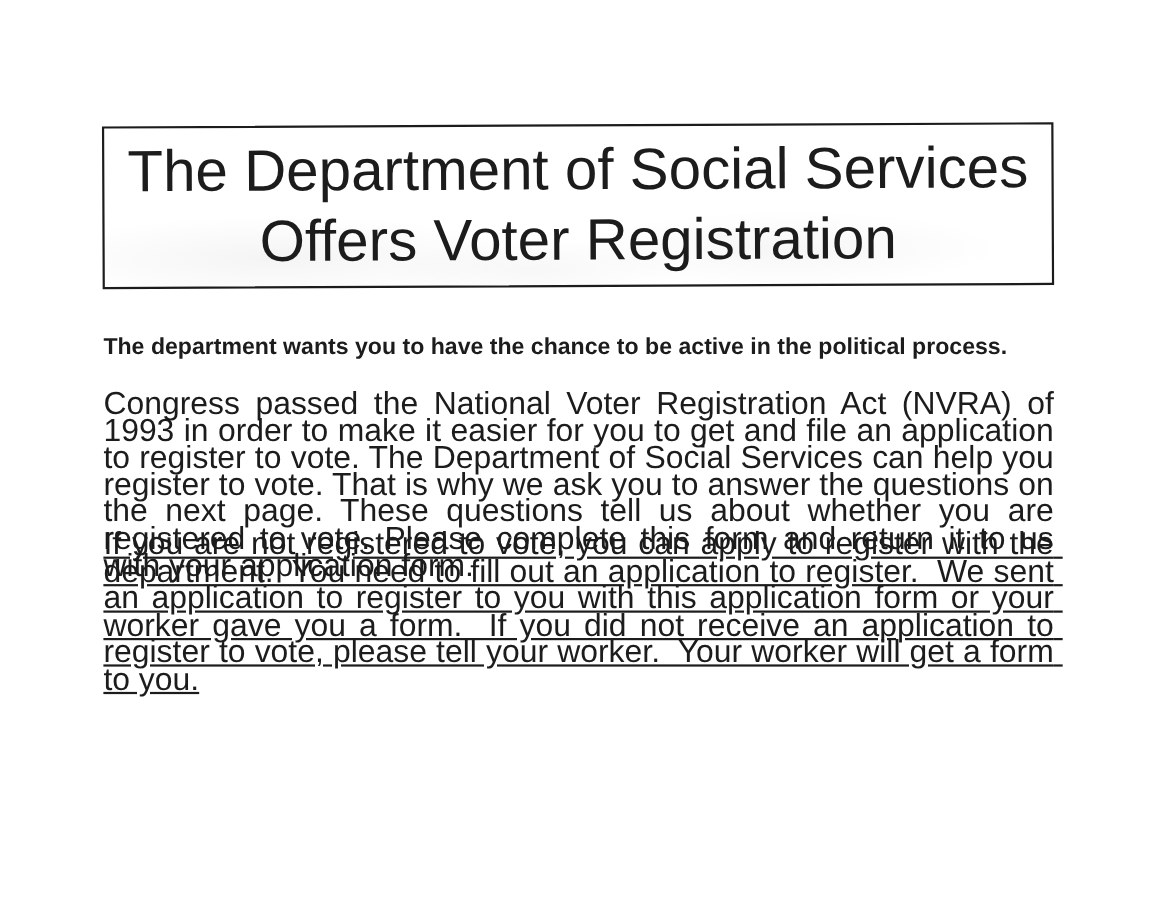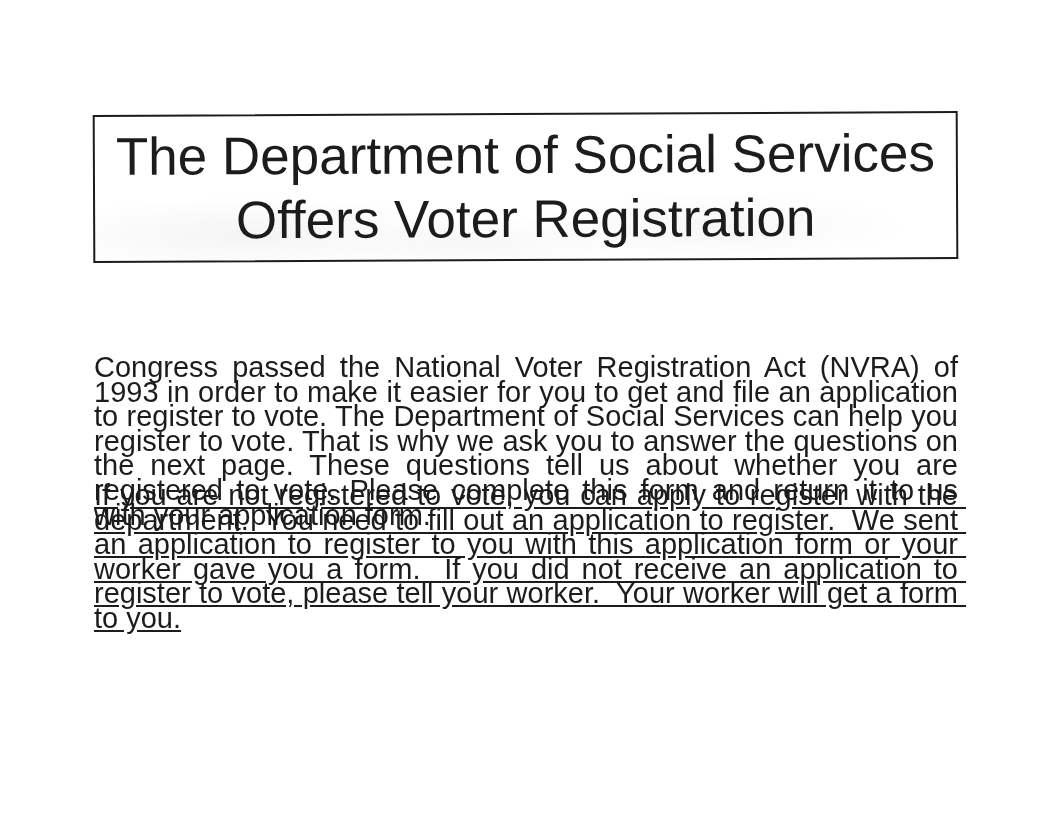--- a/index.html
+++ b/index.html
@@ -79,18 +79,19 @@
 
 <div class="page">
 
   <div class="title-box">
     <h1 class="title">
       <span>The Department of Social Services</span><br>
       <span>Offers Voter Registration</span>
     </h1>
   </div>
 
+  <p class="intro">The department wants you to have the chance to be active in the political process.</p>
 
   <p class="para para-1">Congress passed the National Voter Registration Act (NVRA) of 1993 in order to make it easier for you to get and file an application to register to vote. The Department of Social Services can help you register to vote. That is why we ask you to answer the questions on the next page. These questions tell us about whether you are registered to vote. Please complete this form and return it to us with your application form.</p>
 
   <p class="para para-2">If you are not registered to vote, you can apply to register with the department.  You need to fill out an application to register.  We sent an application to register to you with this application form or your worker gave you a form.  If you did not receive an application to register to vote, please tell your worker.  Your worker will get a form to you.</p>
 
 </div>
 
 </body></html>

